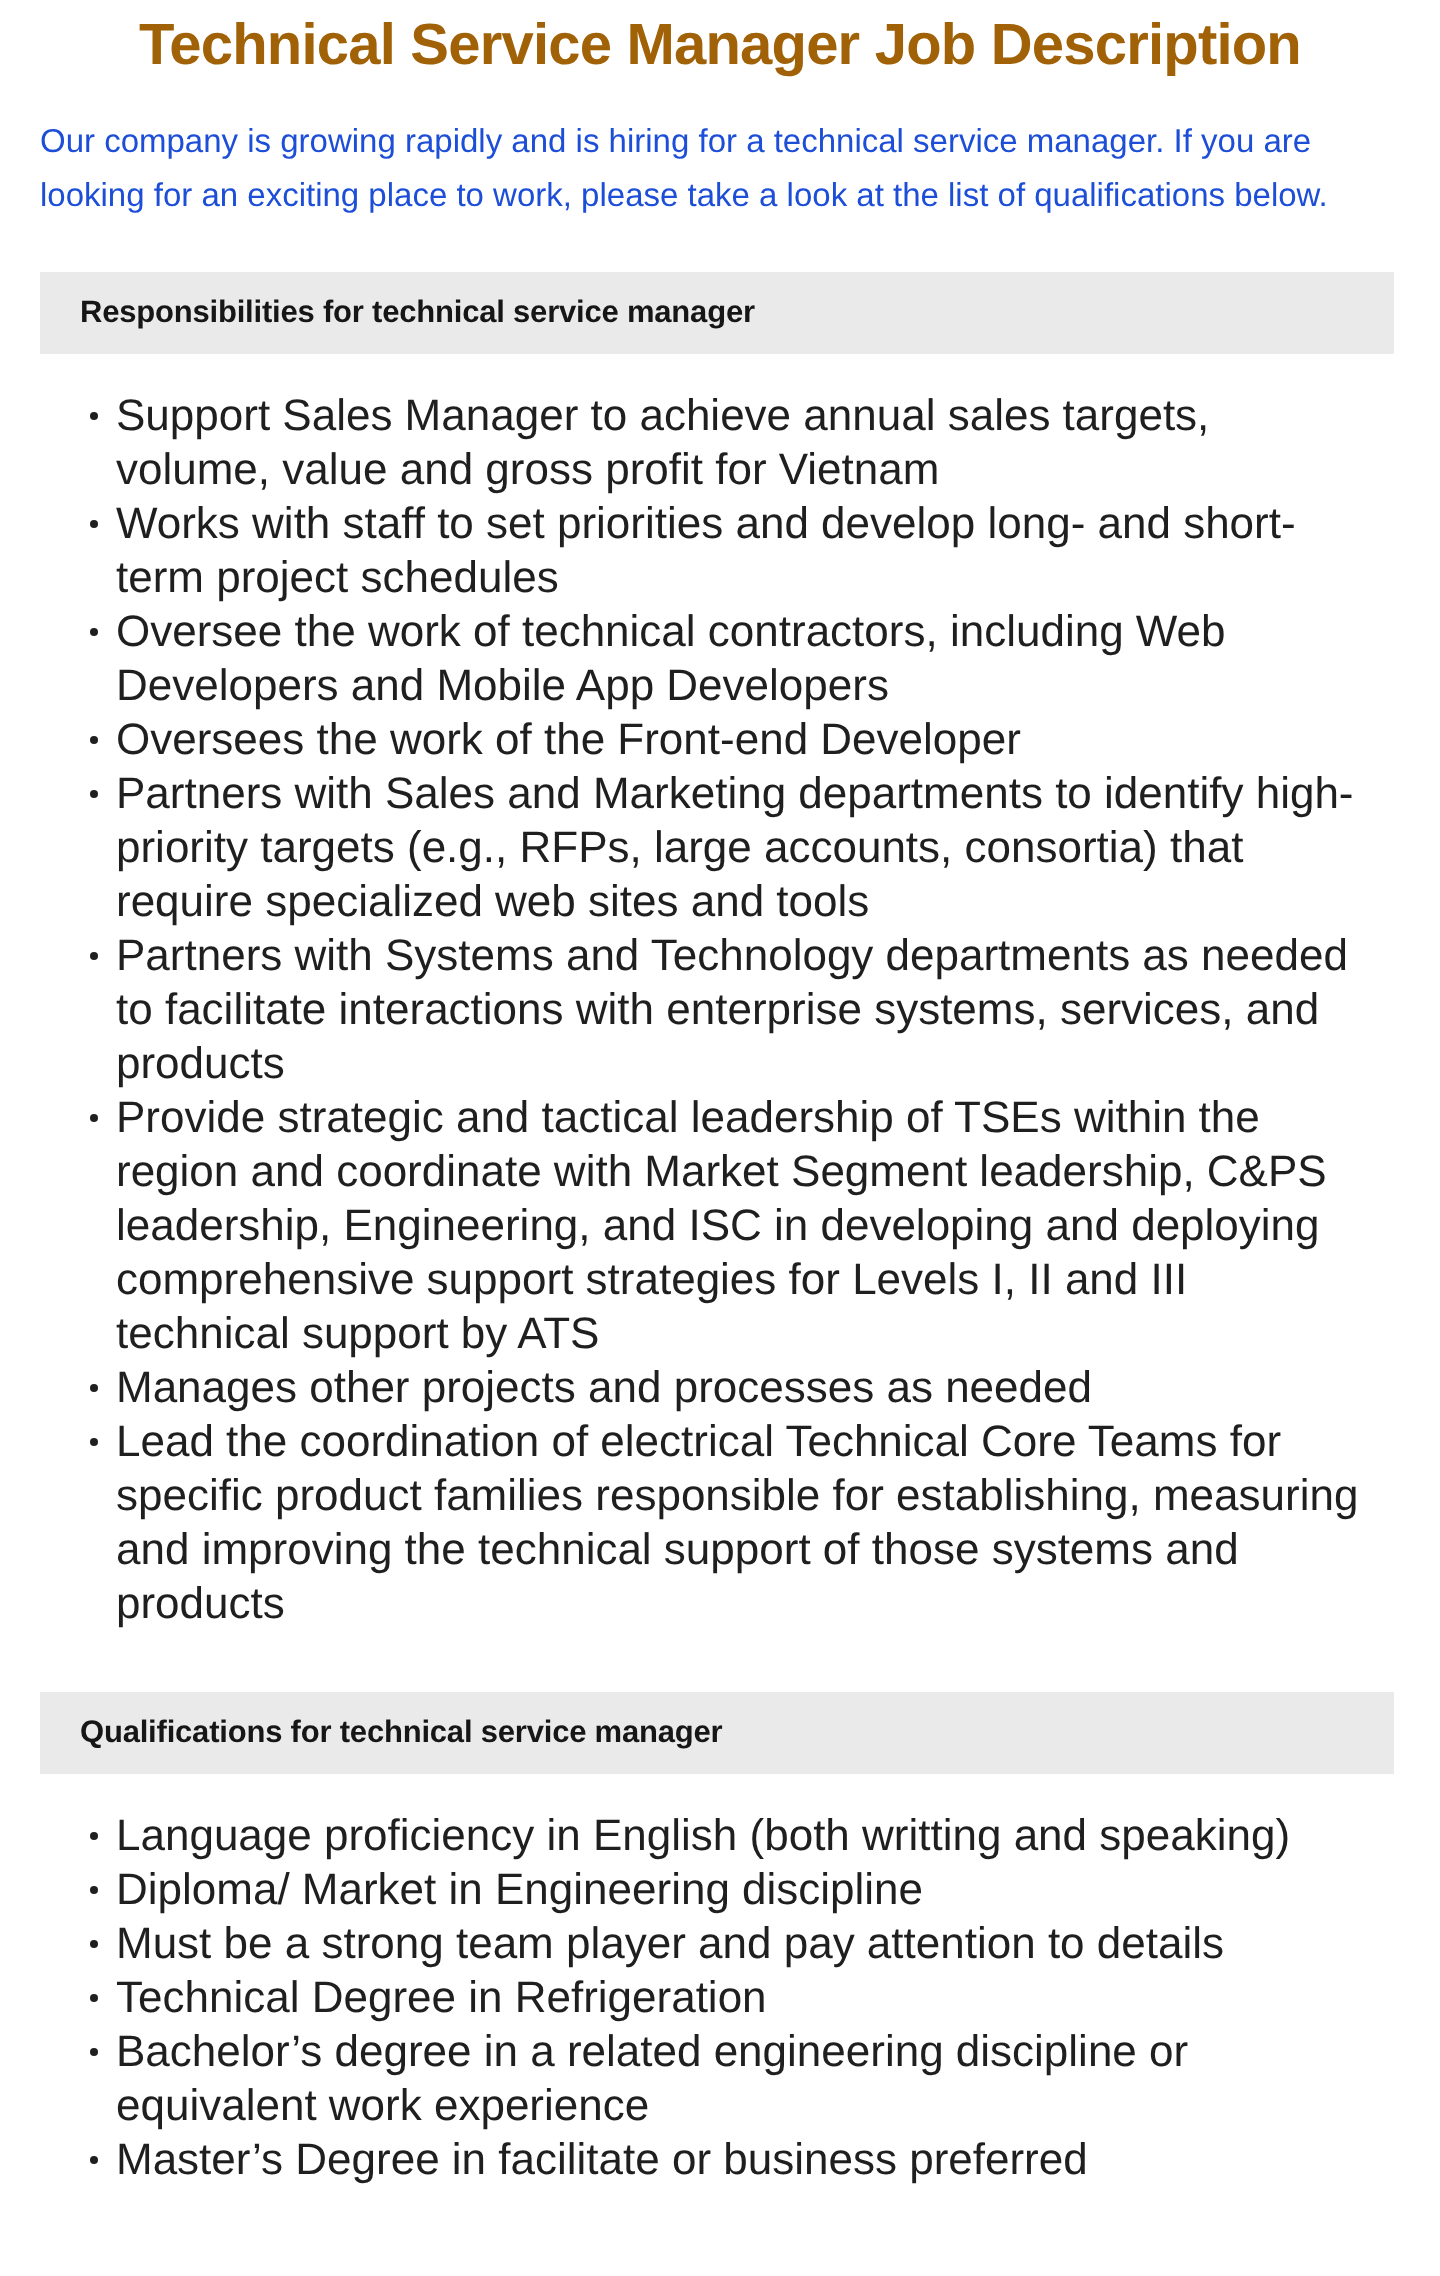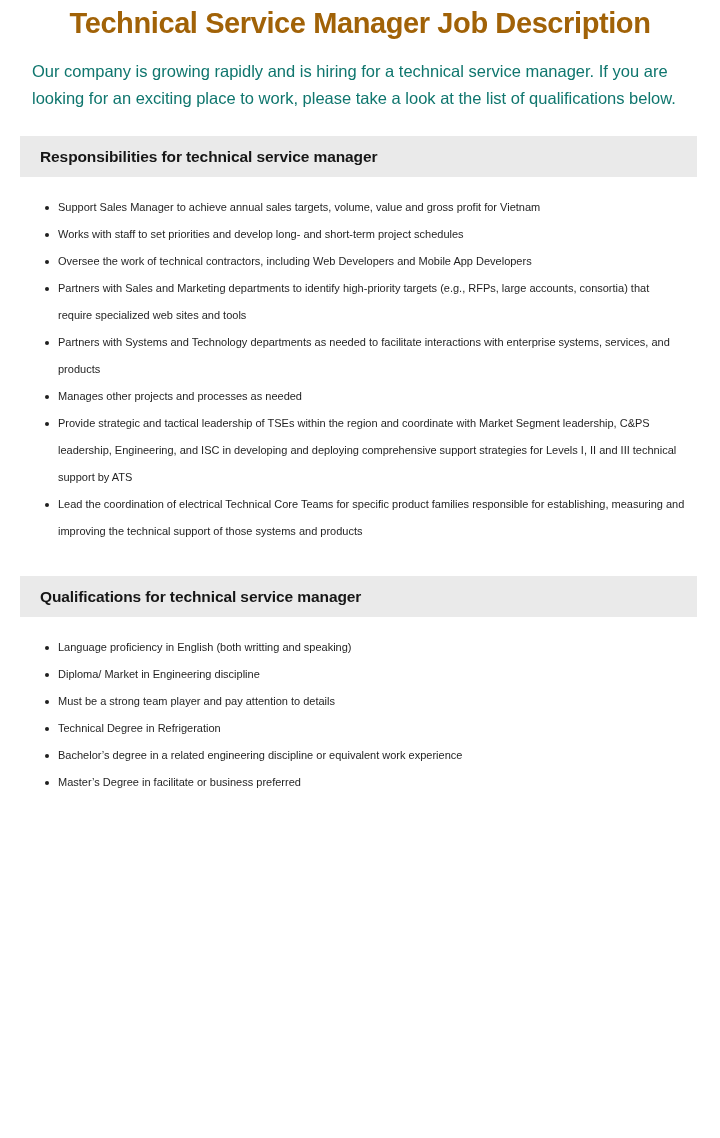--- a/index.html
+++ b/index.html
@@ -30,26 +30,26 @@
     text-align: center;
     font-size: 29px;
     line-height: 38px;
     font-weight: 700;
     letter-spacing: -0.4px;
     color: #a16207;
   }
 
   
   .intro {
-    margin: 16px 0 0 12px;
+    margin: 16px 0 0 0;
     padding: 0 23px 0 20px;
     font-size: 16.5px;
     line-height: 27px;
     font-weight: 400;
-    color: #0f766e;
+    color: #1d4ed8;
   }
 
   
   .section-band {
     margin: 24px 0 0 0;
     background: #eaeaea;
     height: 41px;
     margin-left: 20px;
     margin-right: 23px;
     display: flex;
@@ -66,21 +66,21 @@
   }
 
   
   ul.bullets {
     margin: 17px 0 0 0;
     padding: 0 34px 0 58px;
     list-style: none;
   }
   ul.bullets li {
     position: relative;
-    font-size: 11px;
+    font-size: 22px;
     line-height: 27px;
     font-weight: 400;
     color: #1f1f1f;
     margin: 0 0 0 0;
   }
   ul.bullets li::before {
     content: "";
     position: absolute;
     left: -13px;
     top: 11.5px;
@@ -108,24 +108,25 @@
   <p class="intro">Our company is growing rapidly and is hiring for a technical service manager. If you are looking for an exciting place to work, please take a look at the list of qualifications below.</p>
 
   <div class="section-band">
     <span class="band-label">Responsibilities for technical service manager</span>
   </div>
 
   <ul class="bullets responsibilities">
     <li>Support Sales Manager to achieve annual sales targets, volume, value and gross profit for Vietnam</li>
     <li>Works with staff to set priorities and develop long- and short-term project schedules</li>
     <li>Oversee the work of technical contractors, including Web Developers and Mobile App Developers</li>
+    <li>Oversees the work of the Front-end Developer</li>
     <li>Partners with Sales and Marketing departments to identify high-priority targets (e.g., RFPs, large accounts, consortia) that require specialized web sites and tools</li>
     <li>Partners with Systems and Technology departments as needed to facilitate interactions with enterprise systems, services, and products</li>
+    <li>Provide strategic and tactical leadership of TSEs within the region and coordinate with Market Segment leadership, C&amp;PS leadership, Engineering, and ISC in developing and deploying comprehensive support strategies for Levels I, II and III technical support by ATS</li>
     <li>Manages other projects and processes as needed</li>
-    <li>Provide strategic and tactical leadership of TSEs within the region and coordinate with Market Segment leadership, C&amp;PS leadership, Engineering, and ISC in developing and deploying comprehensive support strategies for Levels I, II and III technical support by ATS</li>
     <li>Lead the coordination of electrical Technical Core Teams for specific product families responsible for establishing, measuring and improving the technical support of those systems and products</li>
   </ul>
 
   <div class="spacer-after-responsibilities"></div>
 
   <div class="section-band">
     <span class="band-label">Qualifications for technical service manager</span>
   </div>
 
   <ul class="bullets qualifications">

